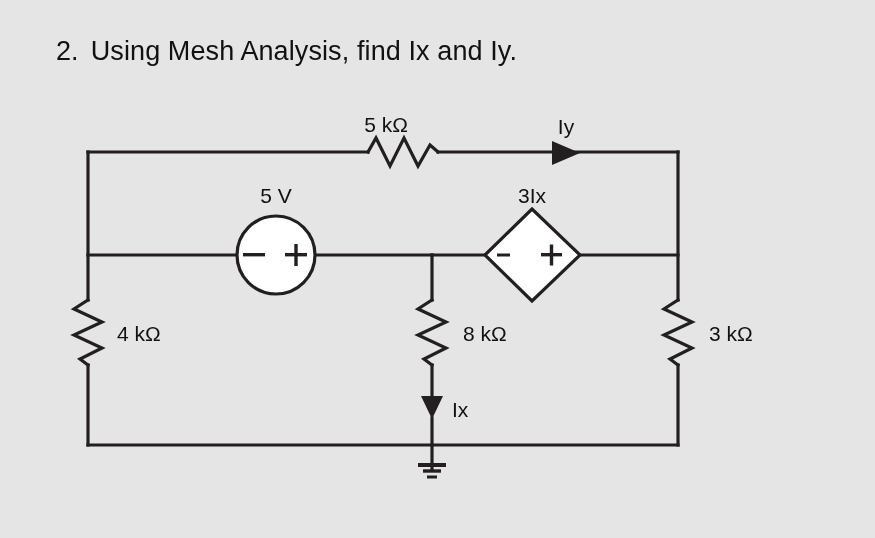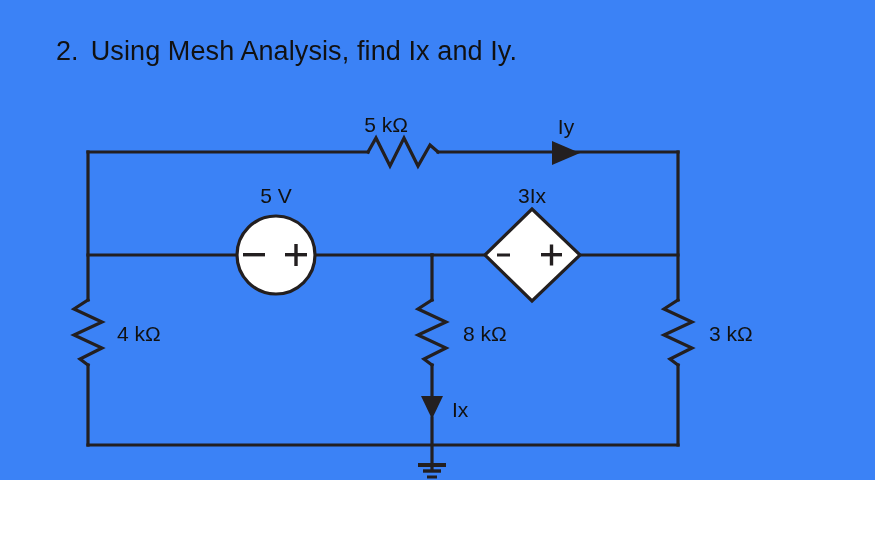--- a/index.html
+++ b/index.html
@@ -12,22 +12,22 @@
     width: 875px;
     height: 538px;
     font-family: "Liberation Sans", sans-serif;
     color: #000000;
     overflow: hidden;
     position: relative;
   }
   #page {
     position: relative;
     width: 875px;
-    height: 480px;
-    background: #3b82f6;
+    height: 538px;
+    background: #e5e5e5;
   }
   .question-line {
     position: absolute;
     left: 56px;
     top: 34px;
     font-size: 27px;
     line-height: 34px;
     color: #111111;
     white-space: nowrap;
     letter-spacing: 0.1px;

